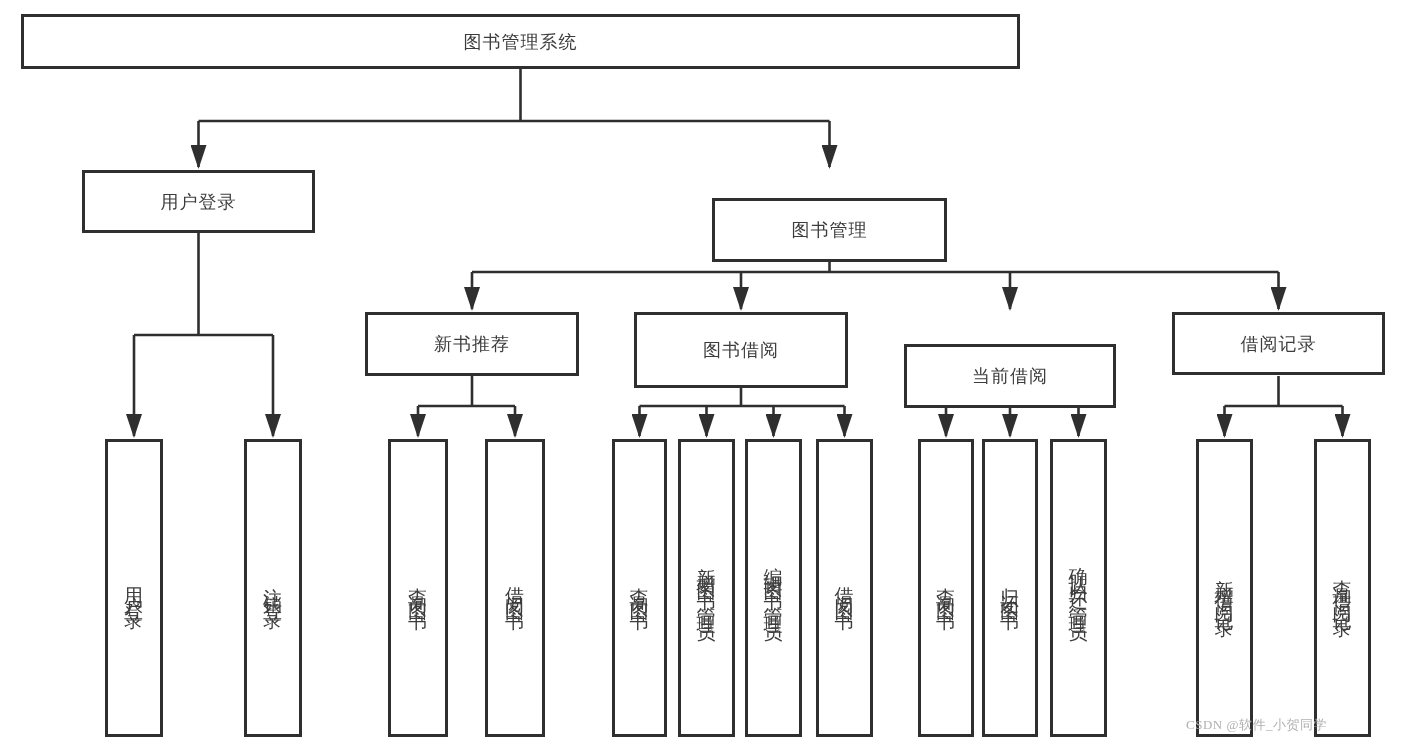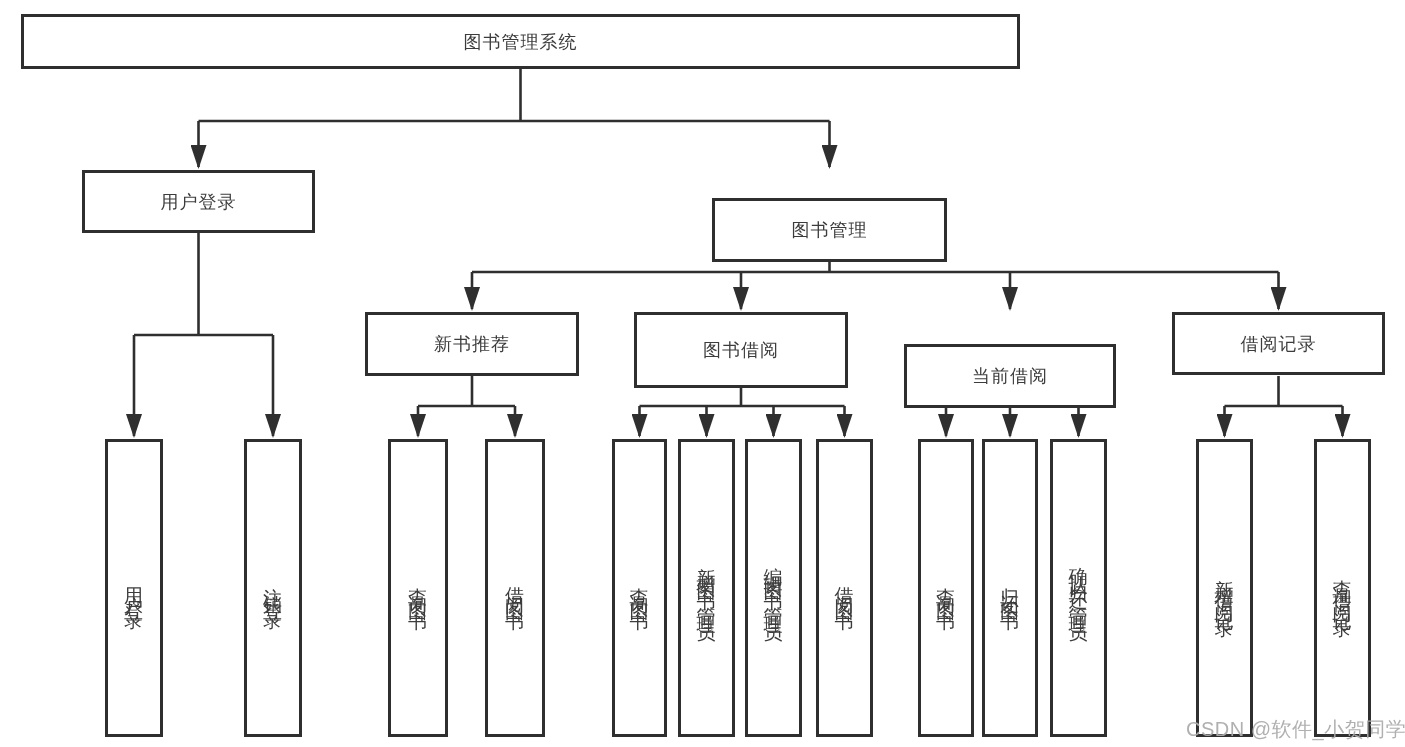--- a/index.html
+++ b/index.html
@@ -43,25 +43,26 @@
     font-size: 19px;
     color: #3c3c3c;
     letter-spacing: 8px;
     line-height: 1;
     z-index: 2;
   }
   #watermark {
     position: absolute;
     left: 1186px;
     top: 716px;
-    font-size: 20px;
+    font-size: 13px;
     color: rgba(172, 172, 172, 0.95);
     letter-spacing: 0.5px;
     z-index: 6;
     white-space: nowrap;
+    font-family: Liberation Serif, serif;
   }
 </style>
 </head>
 <body>
 
 <div id="canvas">
 
   <svg id="lines" viewBox="0 0 1405 747" xmlns="http://www.w3.org/2000/svg">
     <defs>
       <marker id="arrow" markerUnits="userSpaceOnUse" markerWidth="24" markerHeight="16" viewBox="0 0 24 16" refX="22" refY="8" orient="auto">

